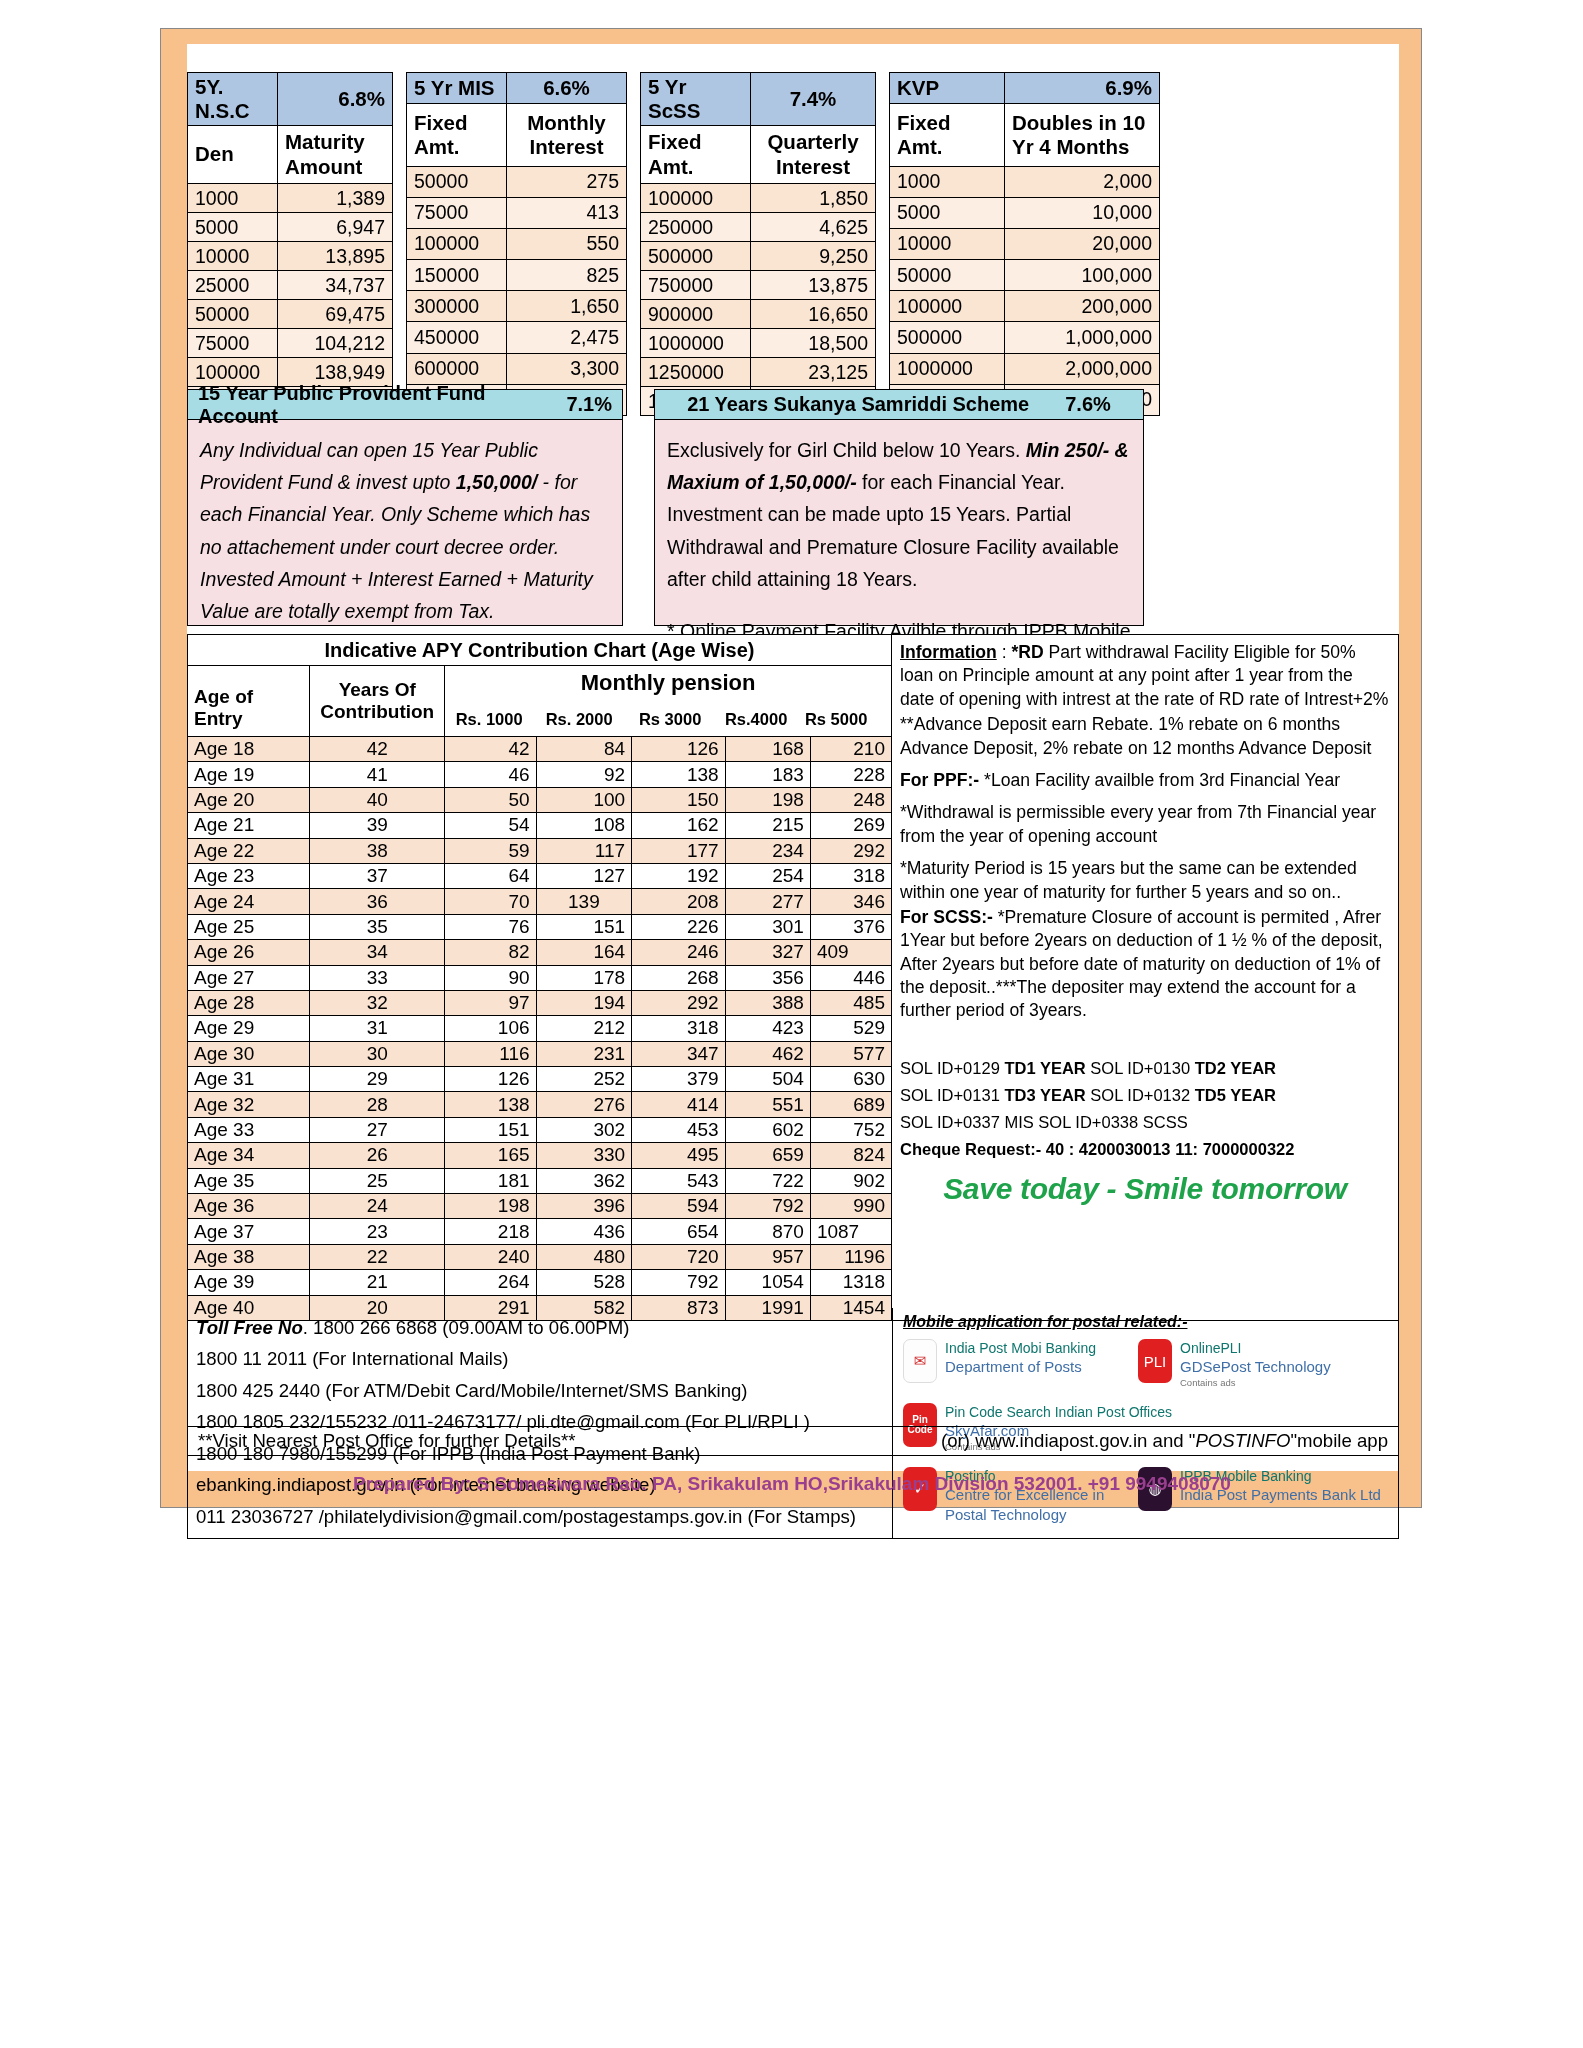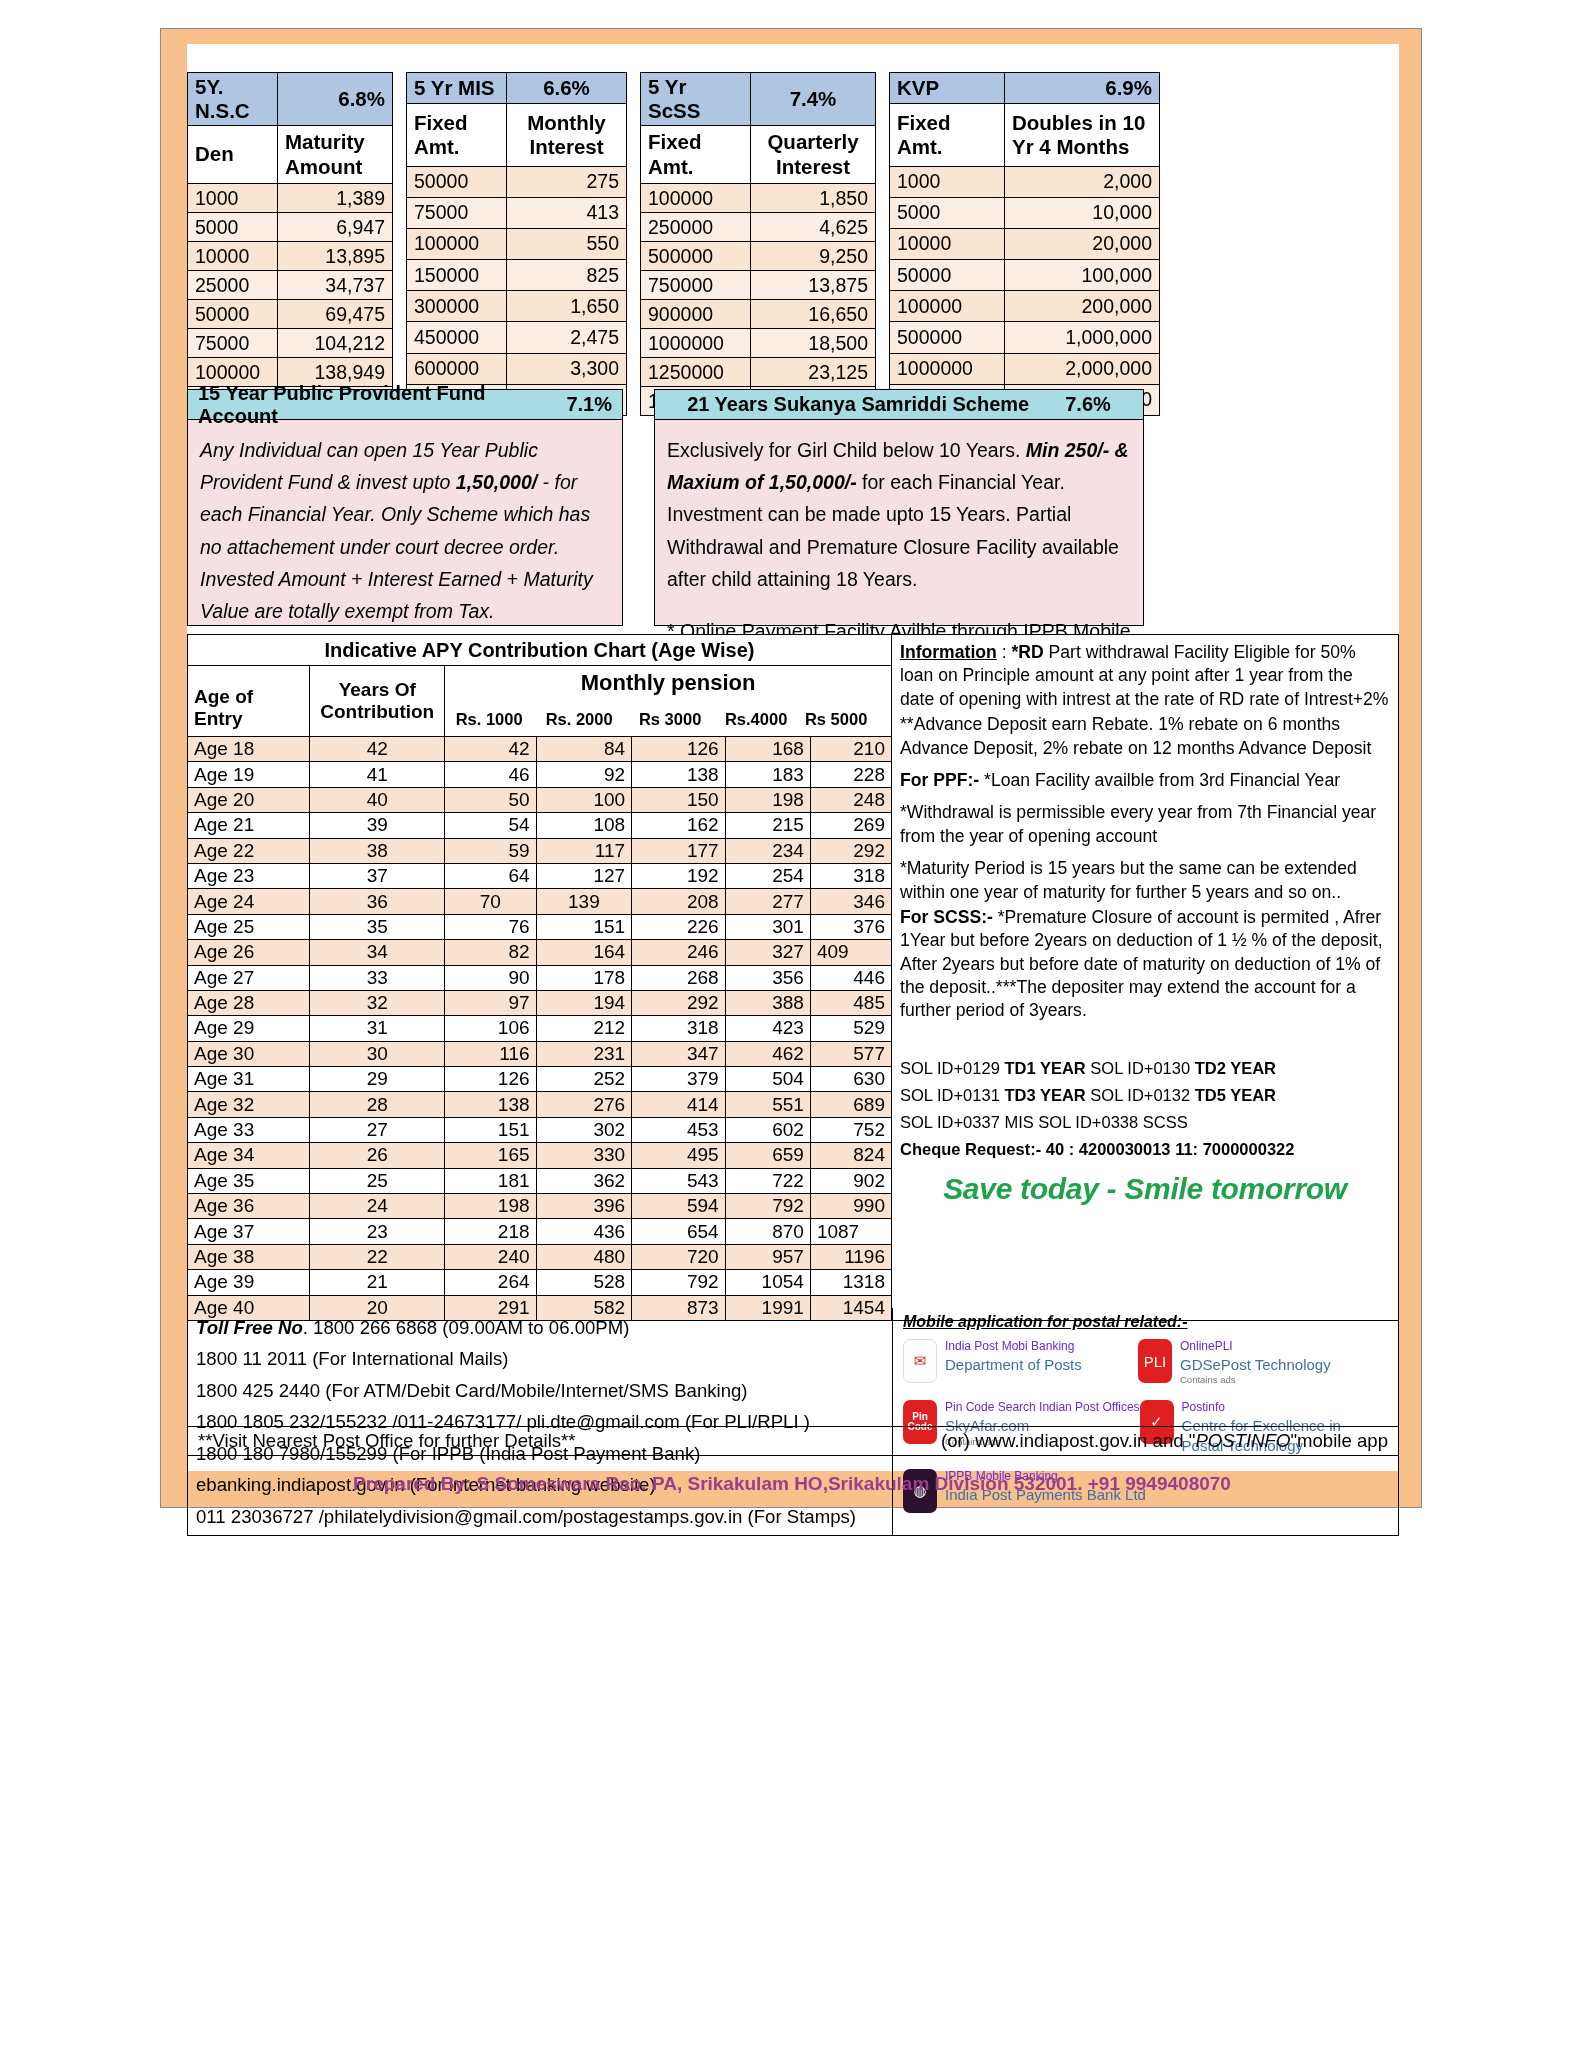--- a/index.html
+++ b/index.html
@@ -151,21 +151,21 @@
   .app-ico {
     width:34px; height:44px; border-radius:7px; flex:none;
     display:flex; align-items:center; justify-content:center;
     font-size:15px; color:#fff;
   }
   .ico-white { background:#fdfdfd; border:1px solid #ddd; color:#D32F2F; }
   .ico-red { background:#E02020; }
   .ico-red2 { background:#E02020; font-size:10px; font-weight:bold; line-height:1.05; text-align:center; }
   .ico-dark { background:#2b1030; }
   .app-txt { font-size:14px; line-height:1.3; }
-  .app-n { font-size:12px; color:#6d28d9; }
+  .app-n { font-size:14px; color:#0f766e; }
   .app-s { font-size:15px; color:#3f6fa8; }
   .app-s2 { font-size:9.5px; color:#777; }
 
   .visit-bar {
     position:absolute; left:0px; top:1382px; width:1212px;
     border:1.6px solid #000;
     display:flex; justify-content:space-between; align-items:center;
     padding:4px 10px; font-size:18.6px; height:30px;
   }
   .visit-bar i { font-style:italic; }
@@ -484,21 +484,21 @@
                   <td style="width: 130px; text-align: center;">37</td>
                   <td style="width: 88px; text-align: right;">64</td>
                   <td style="width: 92px; text-align: right;">127</td>
                   <td style="width: 90px; text-align: right;">192</td>
                   <td style="width: 82px; text-align: right;">254</td>
                   <td style="width: 78px; text-align: right;">318</td>
                 </tr>
                 <tr class="odd">
                   <td style="width: 118px; text-align: left;">Age  24</td>
                   <td style="width: 130px; text-align: center;">36</td>
-                  <td style="width: 88px; text-align: center;">70</td>
+                  <td style="width: 88px; text-align: right;">70</td>
                   <td style="width: 92px; text-align: center;">139</td>
                   <td style="width: 90px; text-align: right;">208</td>
                   <td style="width: 82px; text-align: right;">277</td>
                   <td style="width: 78px; text-align: right;">346</td>
                 </tr>
                 <tr class="even">
                   <td style="width: 118px; text-align: left;">Age  25</td>
                   <td style="width: 130px; text-align: center;">35</td>
                   <td style="width: 88px; text-align: right;">76</td>
                   <td style="width: 92px; text-align: right;">151</td>

